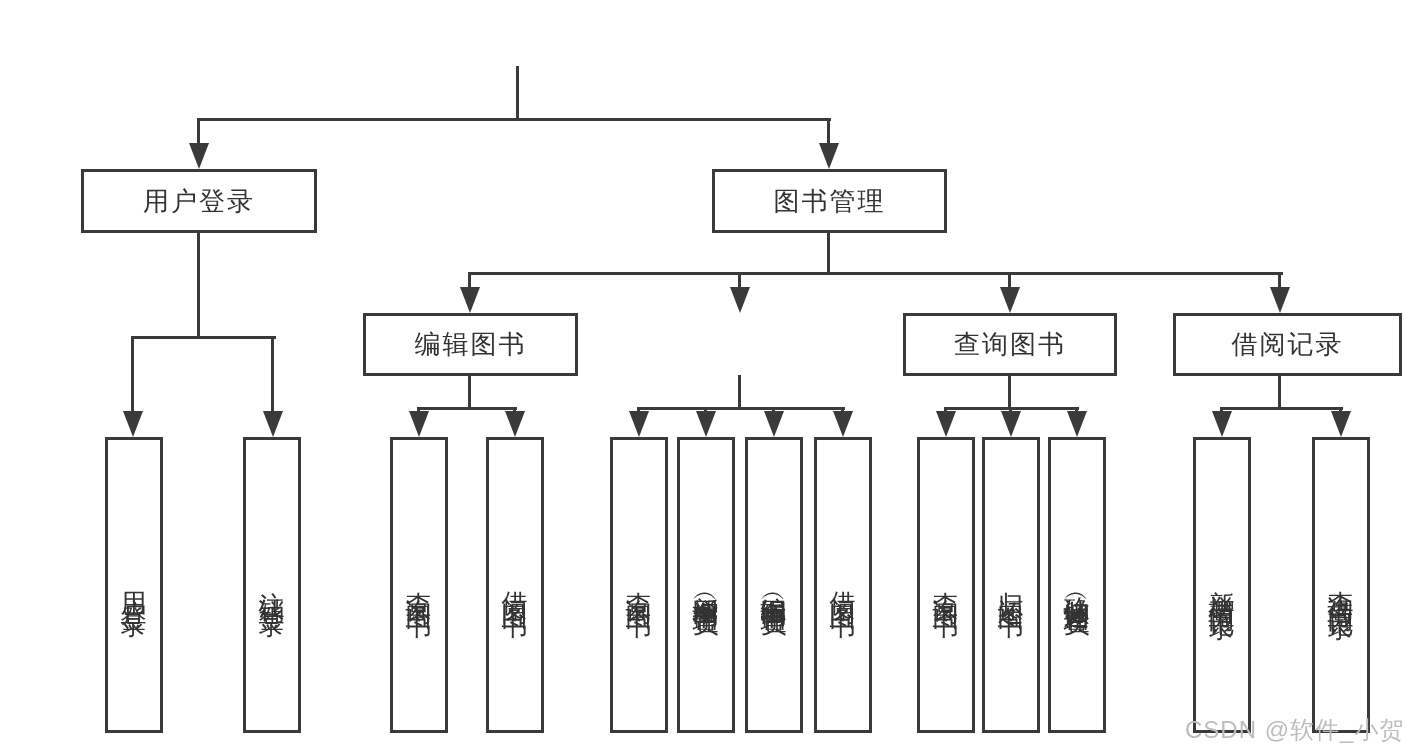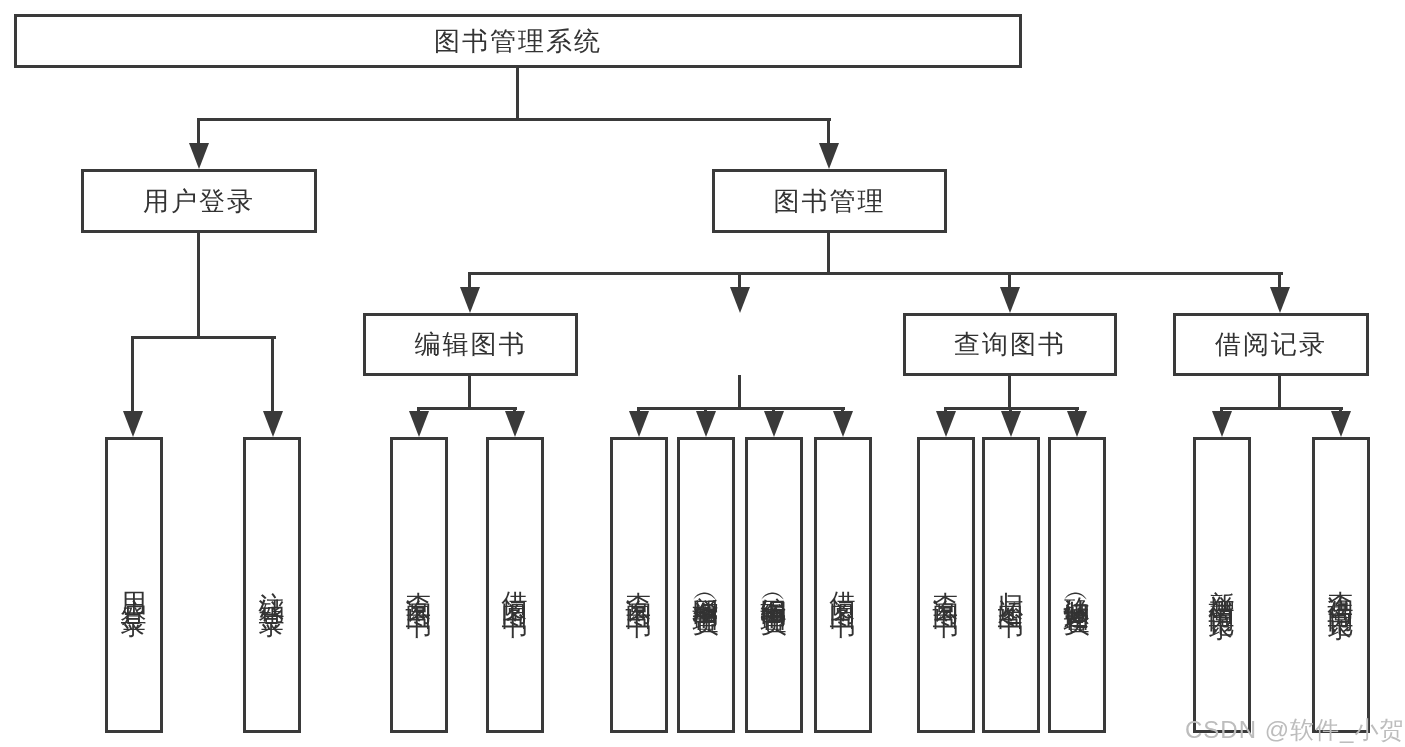--- a/index.html
+++ b/index.html
@@ -61,23 +61,20 @@
     color:#bdbdbd;
     white-space:nowrap;
     z-index:5;
   }
 </style>
 </head>
 <body>
 
 <div class="stage">
 
-  <div class="nbox" style="left:14px;top:14px;width:1008px;height:54px;">
-    <span class="hlabel">图书管理系统</span>
-  </div>
 
   <div class="ln" style="left:516px;top:66px;width:3px;height:55px;"></div>
   <div class="ln" style="left:197px;top:118px;width:634px;height:3px;"></div>
   <div class="ln" style="left:197px;top:118px;width:3px;height:30px;"></div>
   <div class="ah" style="left:189px;top:143px;"></div>
   <div class="ln" style="left:827px;top:118px;width:3px;height:30px;"></div>
   <div class="ah" style="left:819px;top:143px;"></div>
 
   <div class="nbox" style="left:81px;top:169px;width:236px;height:64px;">
     <span class="hlabel">用户登录</span>
@@ -103,21 +100,21 @@
   <div class="ah" style="left:1000px;top:287px;"></div>
   <div class="ln" style="left:1278px;top:272px;width:3px;height:18px;"></div>
   <div class="ah" style="left:1270px;top:287px;"></div>
 
   <div class="nbox" style="left:363px;top:313px;width:215px;height:63px;">
     <span class="hlabel">编辑图书</span>
   </div>
   <div class="nbox" style="left:903px;top:313px;width:214px;height:63px;">
     <span class="hlabel">查询图书</span>
   </div>
-  <div class="nbox" style="left:1173px;top:313px;width:196px;height:63px;">
+  <div class="nbox" style="left:1173px;top:313px;width:229px;height:63px;">
     <span class="hlabel">借阅记录</span>
   </div>
 
   <div class="ln" style="left:468px;top:375px;width:3px;height:34px;"></div>
   <div class="ln" style="left:417px;top:407px;width:100px;height:3px;"></div>
   <div class="ln" style="left:417px;top:407px;width:3px;height:7px;"></div>
   <div class="ah" style="left:409px;top:411px;"></div>
   <div class="ln" style="left:513px;top:407px;width:3px;height:7px;"></div>
   <div class="ah" style="left:505px;top:411px;"></div>
 

